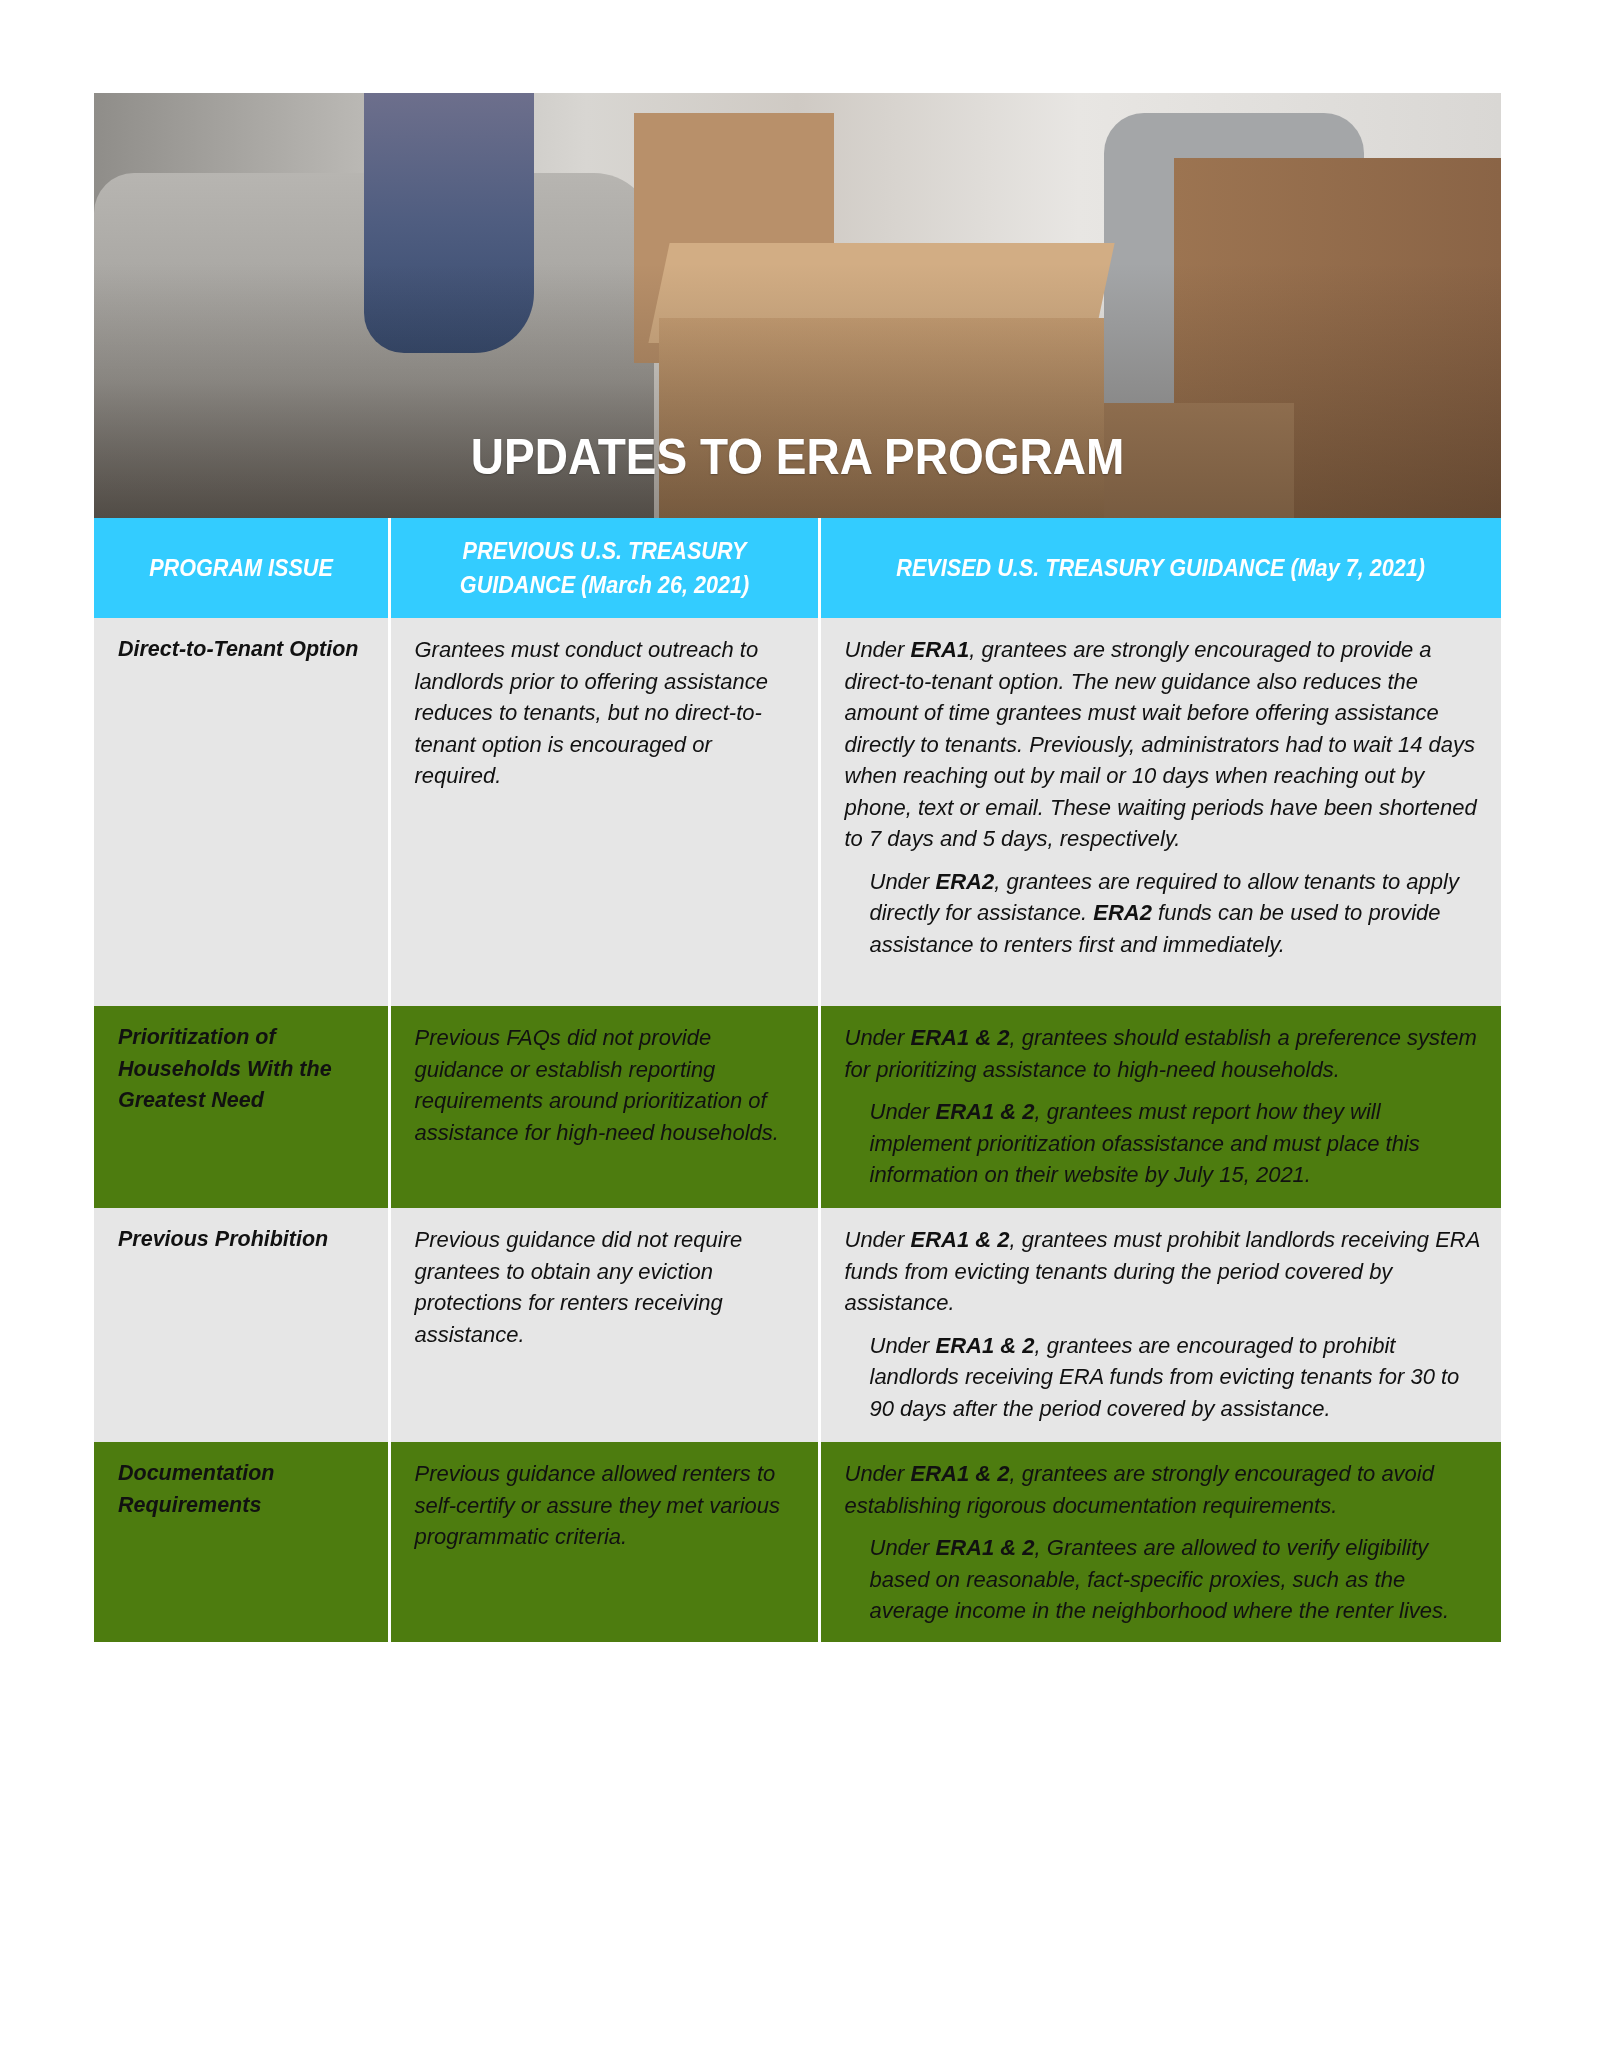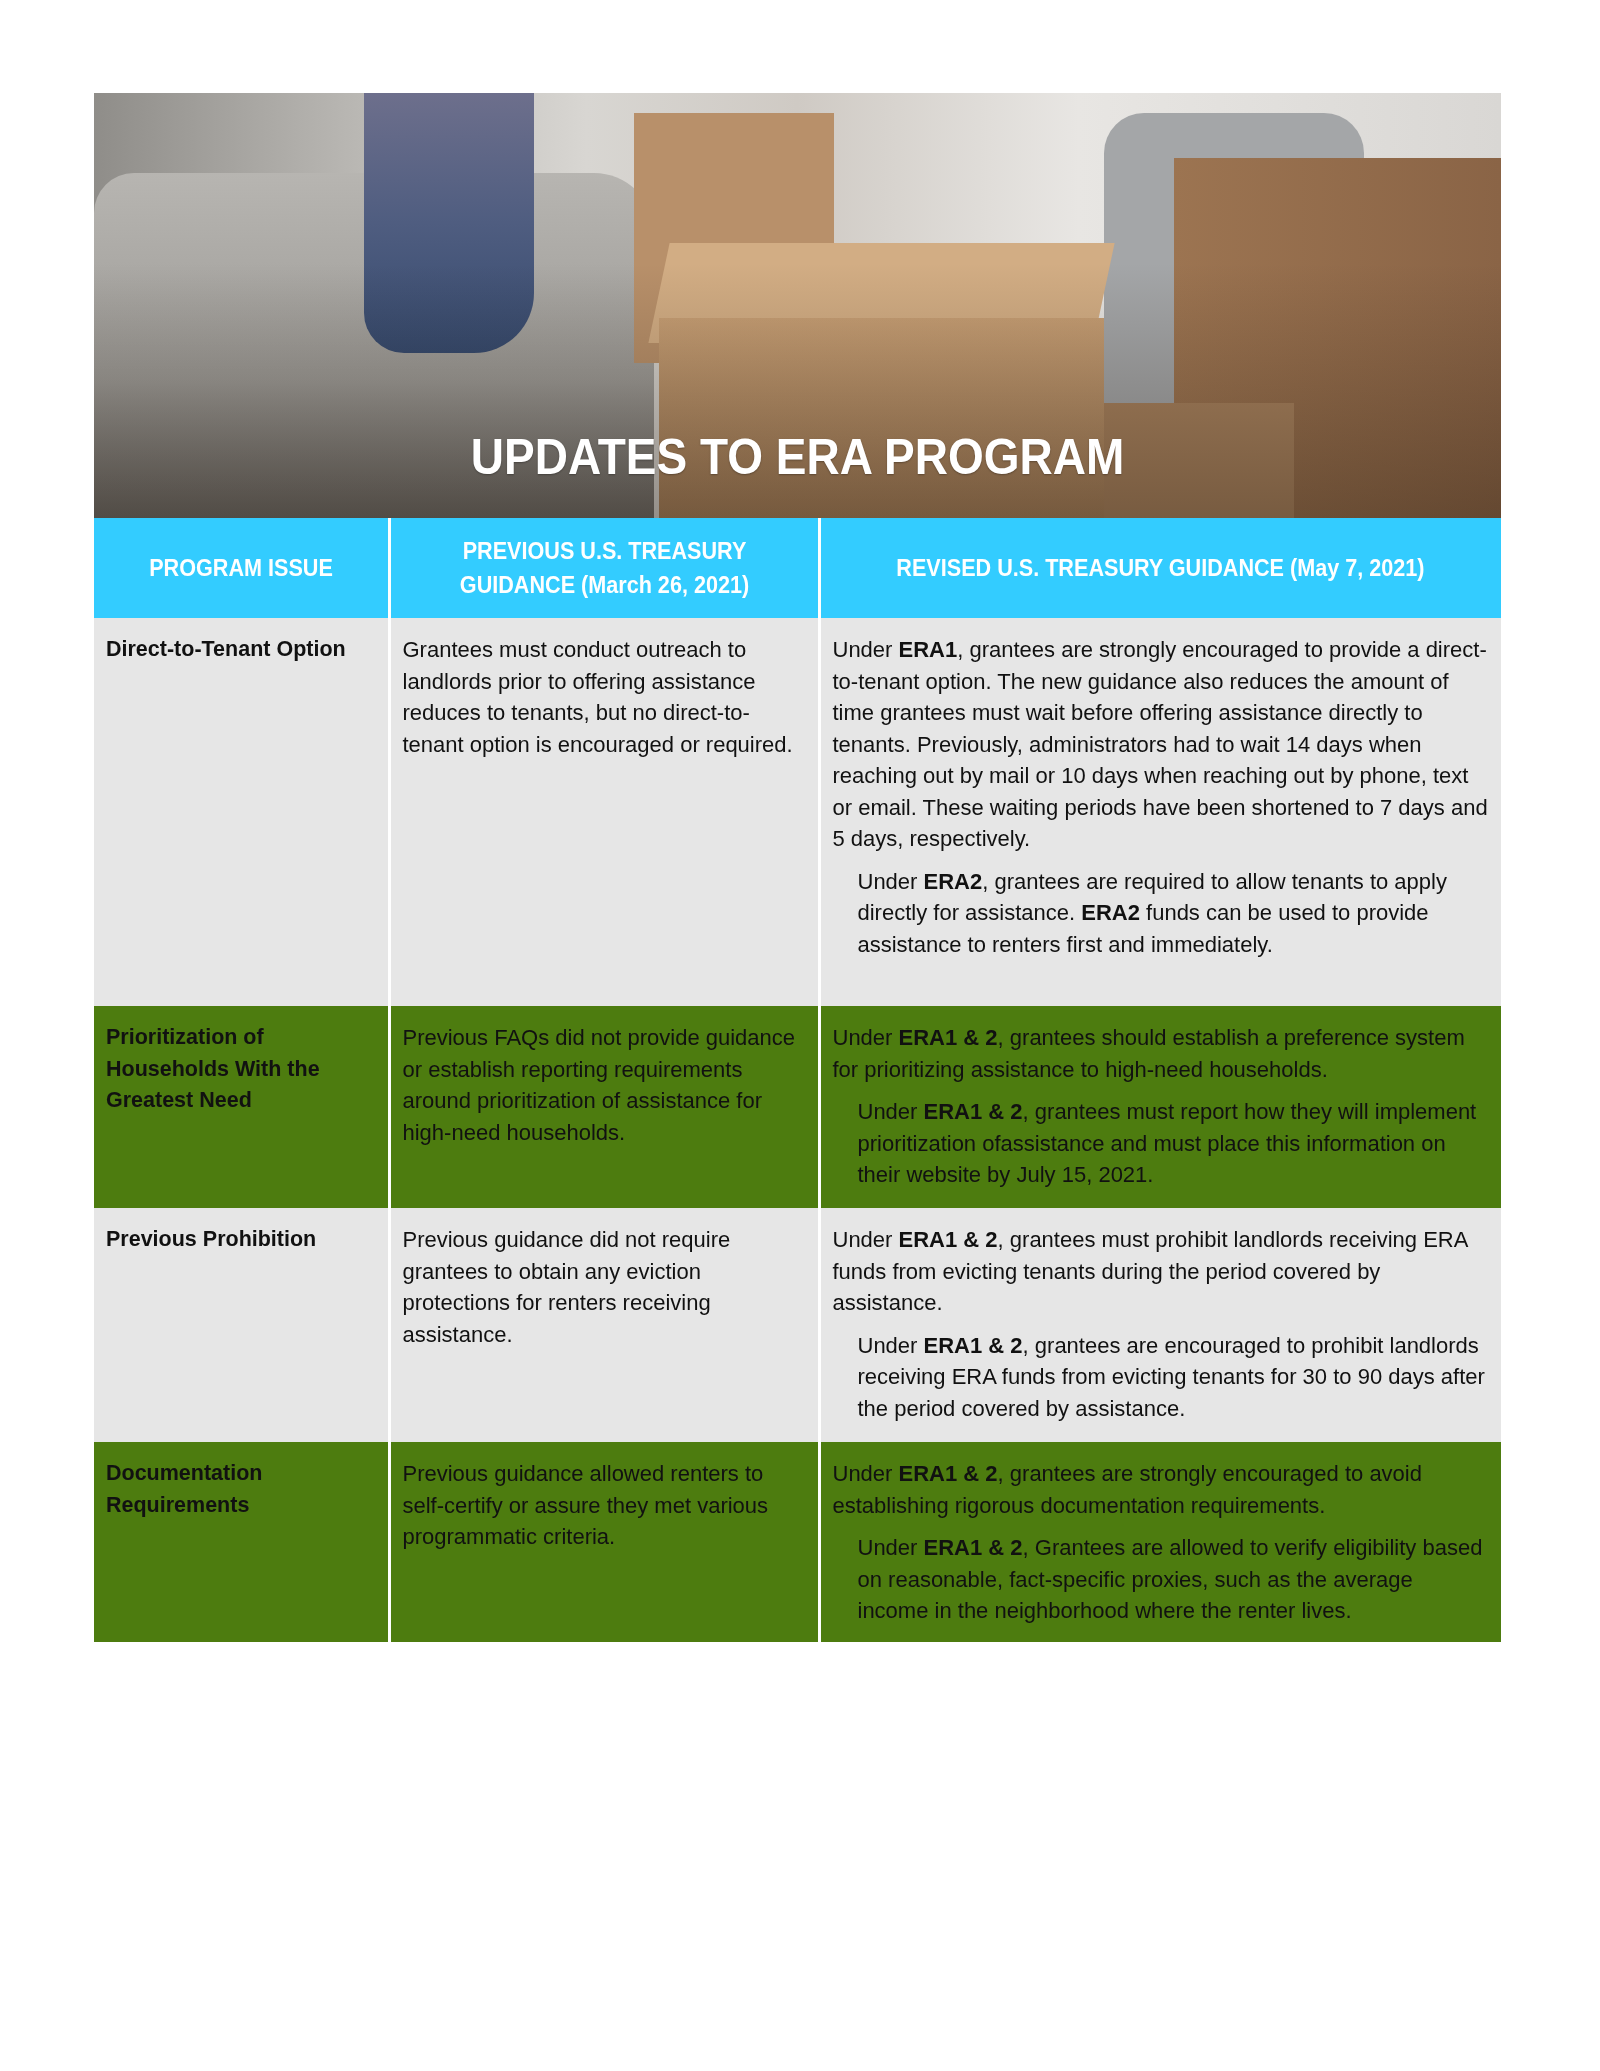--- a/index.html
+++ b/index.html
@@ -15,27 +15,27 @@
   .hero .box2 { position: absolute; left: 565px; top: 225px; width: 445px; height: 200px; background: linear-gradient(180deg,#c69e74,#a57f5a); }
   .hero .box2top { position: absolute; left: 565px; top: 150px; width: 445px; height: 100px; background: #d2ad84; transform: skewX(-12deg); }
   .hero .box3 { position: absolute; left: 1080px; top: 65px; width: 327px; height: 360px; background: linear-gradient(90deg,#9c7451,#8a6446); }
   .hero .box4 { position: absolute; left: 1010px; top: 310px; width: 190px; height: 115px; background: #a8825e; }
   .hero .chair { position: absolute; left: 1010px; top: 20px; width: 260px; height: 320px; background: #a4a6a8; border-radius: 40px 40px 0 0; }
   .hero .shade { position: absolute; left: 0; top: 0; right: 0; bottom: 0;
     background: linear-gradient(180deg, rgba(0,0,0,0) 40%, rgba(30,20,10,0.35) 100%); }
   .hero h1 { position: absolute; left: 0; right: 0; top: 335px; margin: 0; text-align: center;
     font-family: "Liberation Sans", sans-serif; font-weight: 700; font-size: 50px; letter-spacing: 0px;
     color: #ffffff; transform: scaleX(0.92); text-shadow: 0 1px 2px rgba(0,0,0,0.3); }
-  table { width: 1407px; border-collapse: collapse; table-layout: fixed; }
+  table { width: 1407px; border-collapse: collapse; table-layout: fixed; font-style: italic; }
   col.c1 { width: 295px; } col.c2 { width: 430px; } col.c3 { width: 682px; }
   thead th { background: #33ccff; color: #ffffff; font-weight: 700; font-size: 24px; line-height: 34px;
     height: 100px; padding: 0 14px; text-align: center; border-left: 3px solid #ffffff; }
   thead th:first-child { border-left: none; }
   thead th span { display: inline-block; transform: scaleX(0.9); }
-  tbody td { vertical-align: top; font-size: 22px; line-height: 31.5px; padding: 16px 13px 14px 12px;
+  tbody td { vertical-align: top; font-size: 22px; line-height: 31.5px; padding: 16px 13px 14px 24px;
     border-left: 3px solid #ffffff; }
   tbody td:first-child { border-left: none; font-weight: 700; font-size: 21.5px; line-height: 31.5px; }
   tbody tr.shaded td { background: #e6e6e6; }
   tbody tr.white td { background: #4d7c0f; }
   tr.r1 td { height: 358px; } tr.r2 td { height: 172px; } tr.r3 td { height: 204px; } tr.r4 td { height: 170px; }
   .para { margin: 0 0 11px 0; }
   .para:last-child { margin-bottom: 0; margin-left: 25px; }
   b { font-weight: 700; }
 </style>
 </head>

